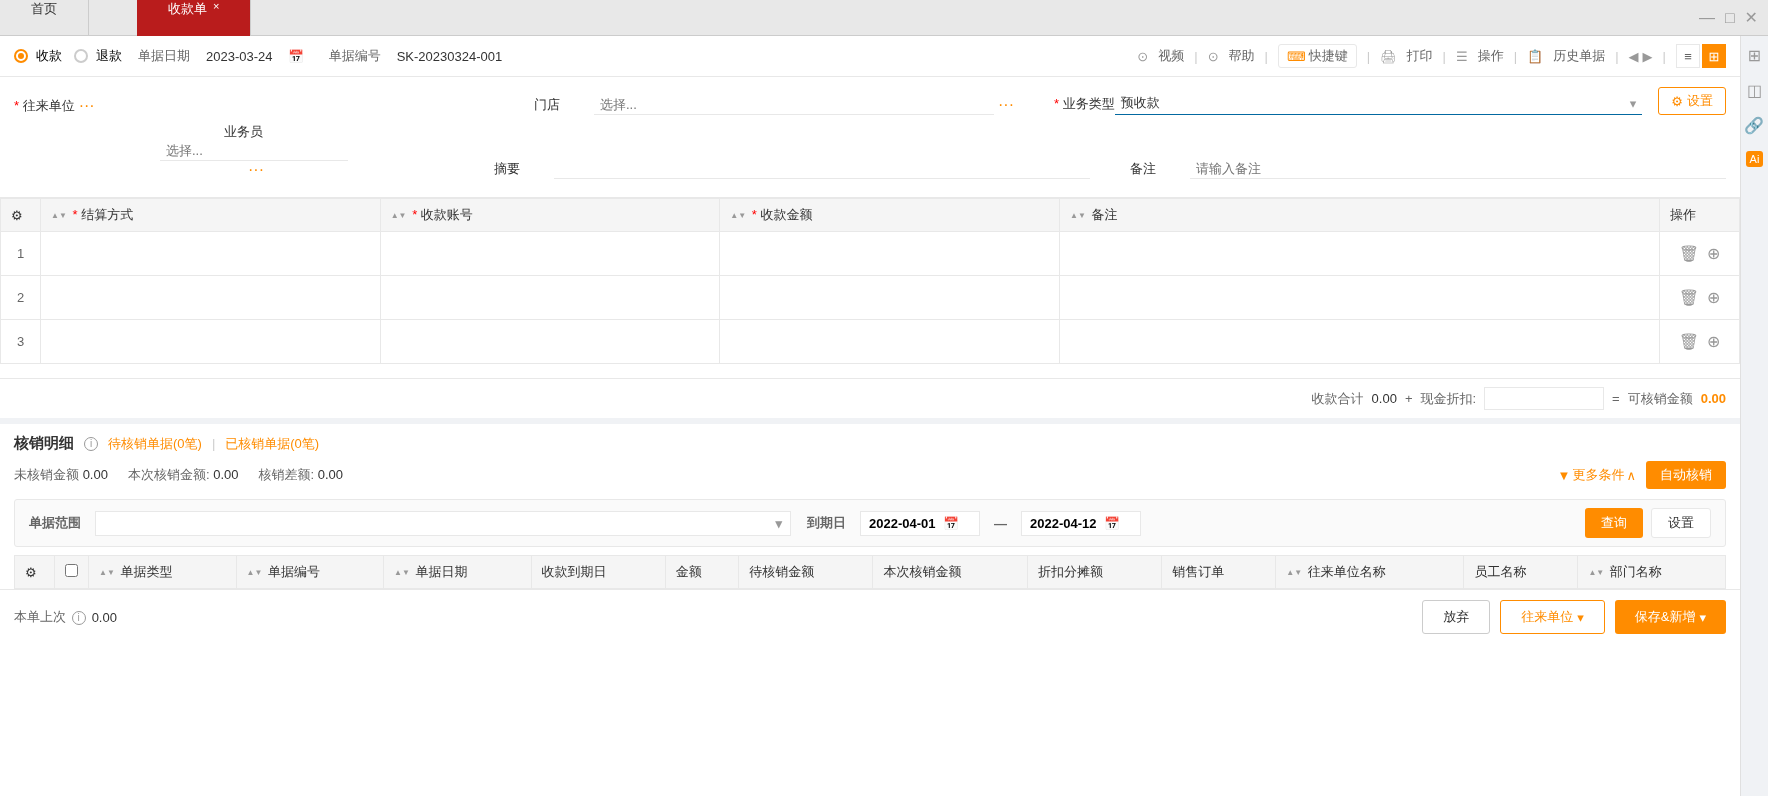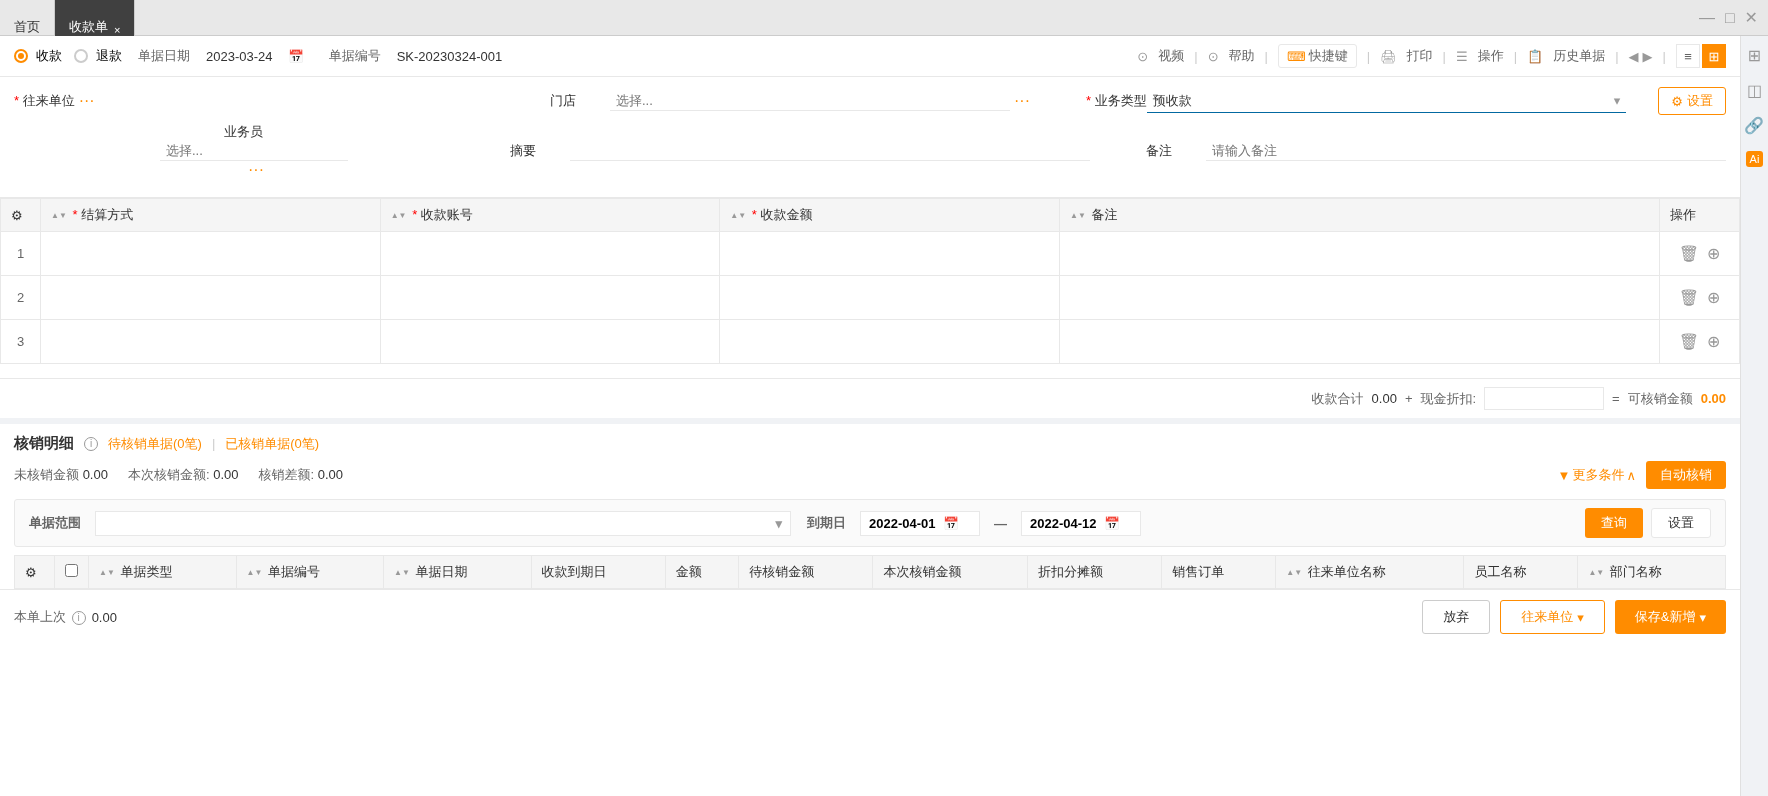--- a/index.html
+++ b/index.html
@@ -6,27 +6,27 @@
     body { background: #f0f2f5; overflow: hidden; width: 1768px; height: 796px; }
 
     
     .tab-bar {
       display: flex; align-items: center;
       background: #e8e8e8;
       height: 36px;
       border-bottom: 1px solid #ccc;
     }
     .tab-item {
-      padding: 0 14px; height: 36px; display: flex; align-items: flex-end;
+      padding: 0 31px; height: 36px; display: flex; align-items: flex-start;
       cursor: pointer; font-size: 13px; color: #333;
       border-right: 1px solid #ccc;
     }
     .tab-item.home { color: #333; }
     .tab-item.active {
-      background: #404040; color: #fff;
+      background: #b91c1c; color: #fff; margin-left: 48px;
     }
     .tab-close {
       margin-left: 6px; font-size: 11px; cursor: pointer; color: #fff;
     }
     .tab-bar-right {
       margin-left: auto; display: flex; align-items: center; padding-right: 10px; gap: 10px;
     }
     .tab-bar-right span { color: #999; font-size: 16px; cursor: pointer; }
 
     
@@ -68,21 +68,21 @@
     .view-btns { display: flex; gap: 2px; }
     .view-btn { width: 24px; height: 24px; display: flex; align-items: center; justify-content: center; cursor: pointer; border: 1px solid #e8e8e8; color: #666; }
     .view-btn.active { background: #ff8c00; color: #fff; border-color: #ff8c00; }
 
     
     .form-section {
       padding: 10px 14px;
       border-bottom: 1px solid #e8e8e8;
       background: #fff;
     }
-    .form-row { display: flex; align-items: center; margin-bottom: 8px; gap: 16px; }
+    .form-row { display: flex; align-items: flex-end; margin-bottom: 8px; gap: 0; }
     .form-field { display: flex; align-items: center; flex: 1; }
     .form-field-label { color: #333; min-width: 60px; }
     .required { color: #f00; }
     .form-input {
       border: none; border-bottom: 1px solid #e8e8e8; padding: 2px 6px;
       color: #999; flex: 1; outline: none; background: transparent;
     }
     .more-btn { color: #ff8c00; cursor: pointer; margin-left: 4px; font-size: 16px; }
     .select-field {
       display: flex; align-items: center; flex: 1;

